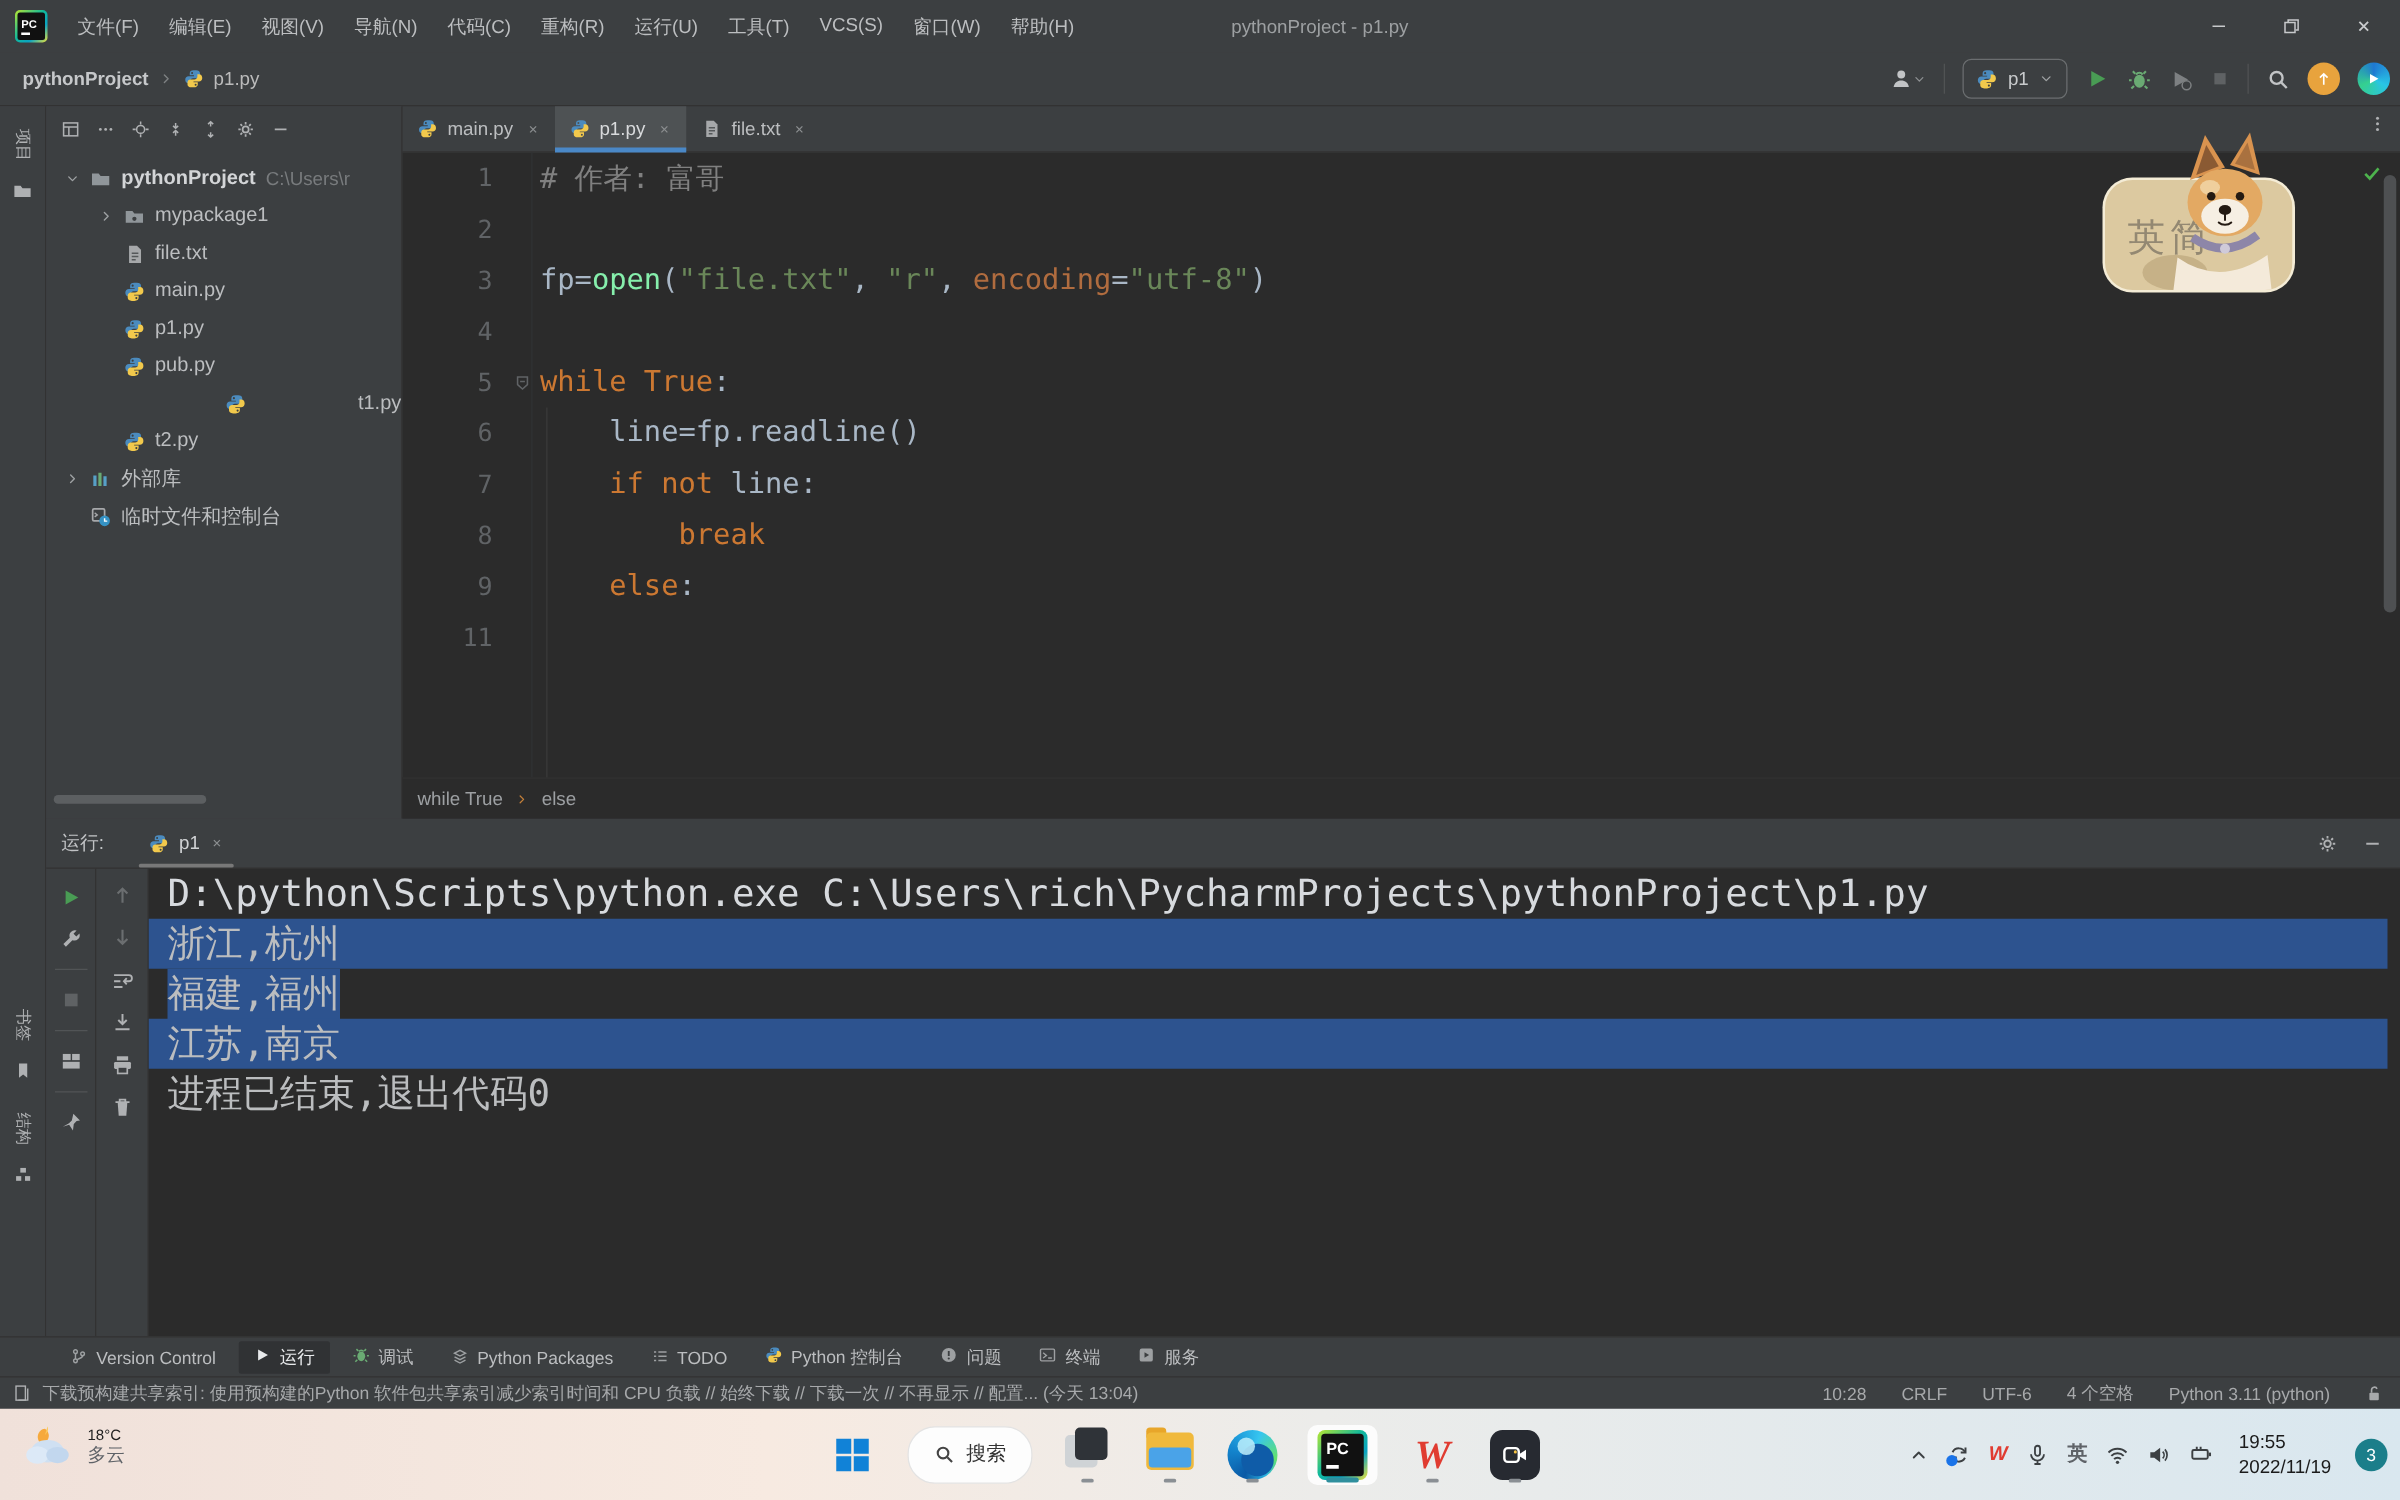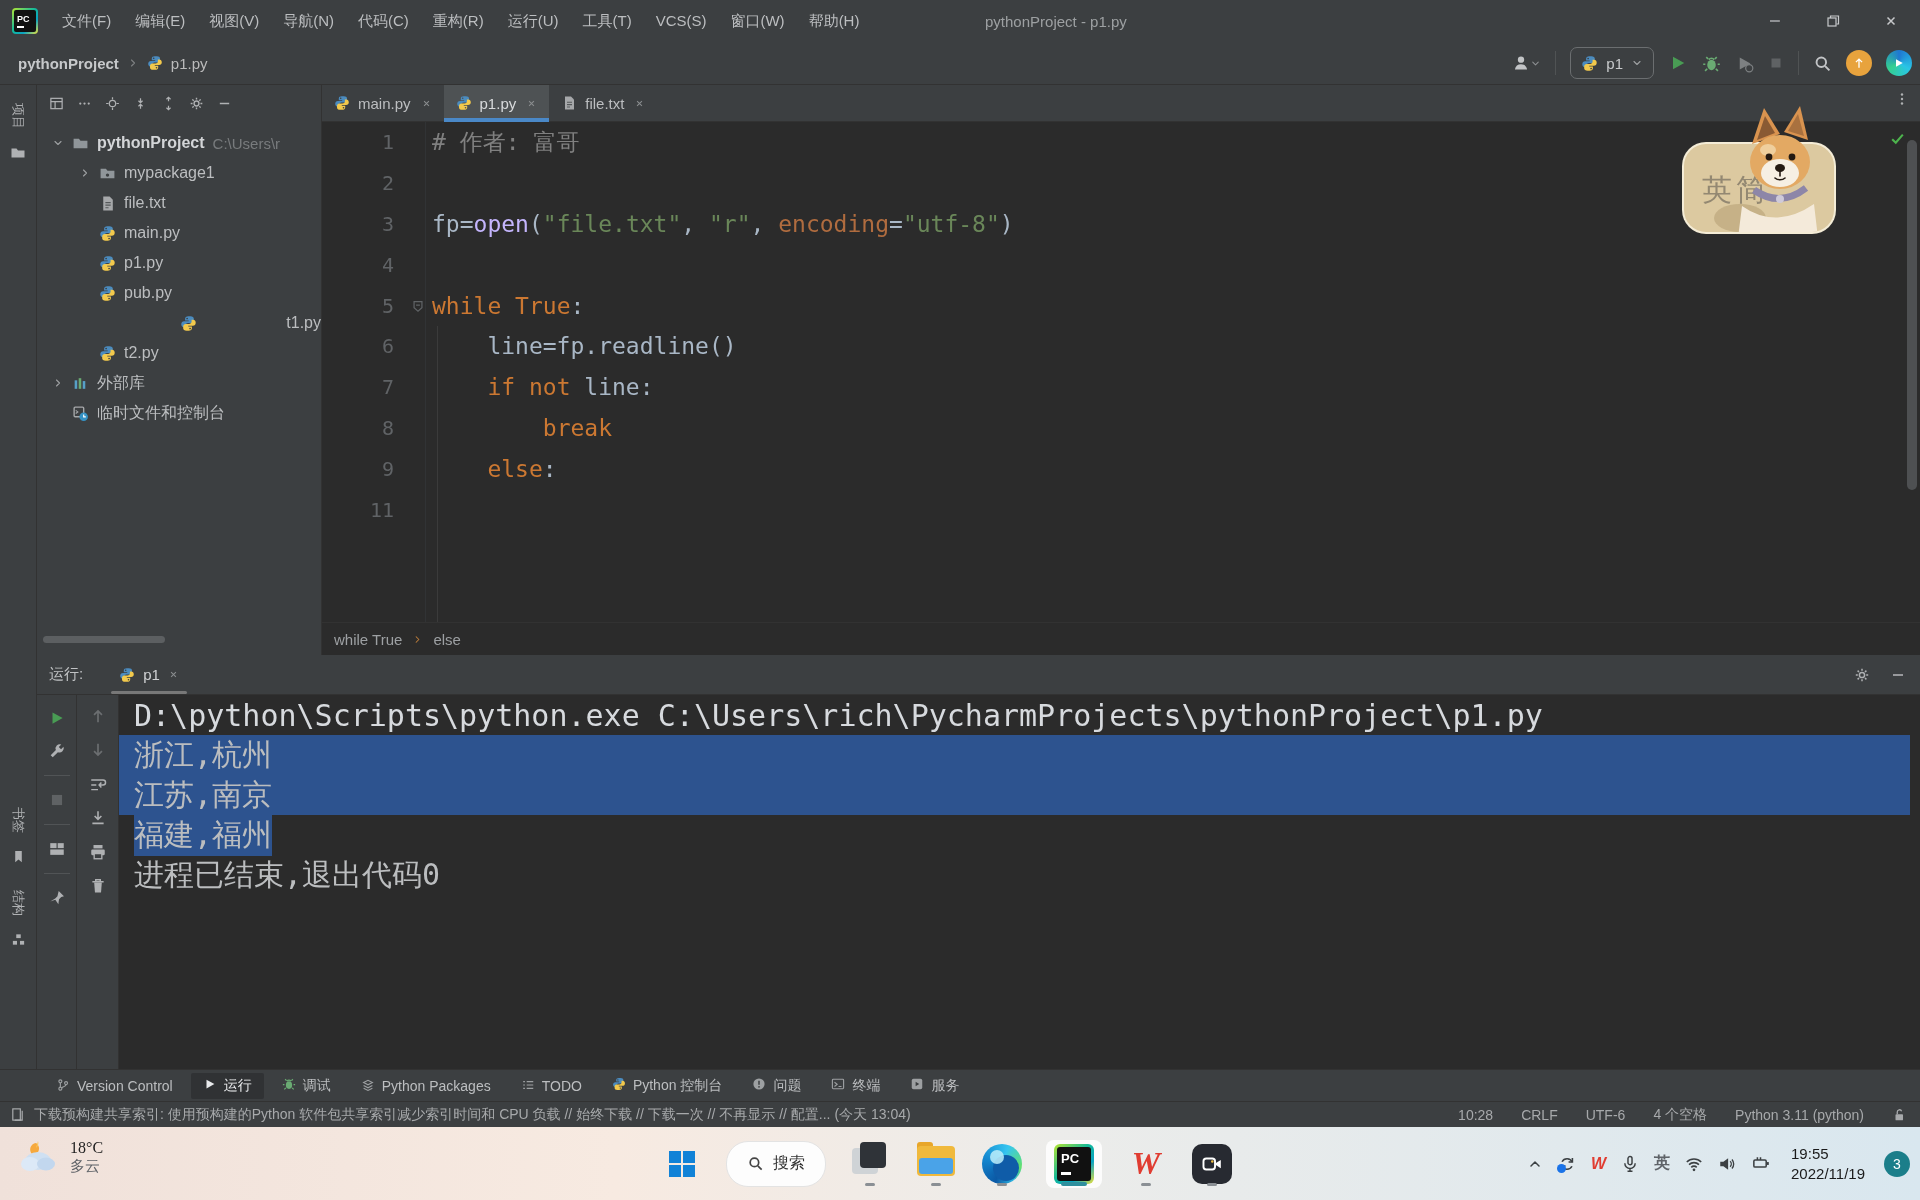--- a/index.html
+++ b/index.html
@@ -50,21 +50,21 @@
   .etab.active{background:#4e5254;color:#d8dadc;}
   .etab.active .underline{position:absolute;left:0;bottom:-1px;width:100%;height:4px;background:#4a88c7;}
   .etab .x{color:#8a8d8f;font-size:12px;margin-left:2px;}
   #tab-more{position:absolute;right:10px;top:6px;color:#afb1b3;}
   #code{position:absolute;left:0;top:37px;width:100%;height:500px;font-family:"DejaVu Sans Mono","Liberation Mono",monospace;font-size:23px;}
   .cline{position:relative;height:40.8px;display:flex;align-items:center;}
   .cline.current{background:#323232;}
   .lnum{width:72px;flex:0 0 72px;text-align:right;color:#606366;font-size:20px;padding-right:10px;}
   .fold{width:28px;flex:0 0 28px;display:flex;justify-content:center;color:#606366;}
   .ctext{white-space:pre;}
-  .pln{color:#a9b7c6}.kw{color:#cc7832}.str{color:#6a8759}.cmt{color:#808080}.fn{color:#c4b5fd}.par{color:#b06c3f}
+  .pln{color:#a9b7c6}.kw{color:#cc7832}.str{color:#6a8759}.cmt{color:#808080}.fn{color:#86efac}.par{color:#b06c3f}
   .hlp{color:#ffef28;background:#3b514d;}
   #gutterline{position:absolute;left:103px;top:37px;width:1px;height:500px;background:#313335;}
   #indentguide{position:absolute;left:115px;top:241px;width:1px;height:326px;background:#3b3b3b;}
   #edcheck{position:absolute;right:14px;top:45px;}
   #edscroll{position:absolute;right:3px;top:55px;width:10px;height:350px;background:#4e5052;border-radius:5px;}
   #crumbbar{position:absolute;left:0;top:537px;width:100%;height:33px;background:#2b2b2b;border-top:1px solid #323232;
             box-sizing:border-box;display:flex;align-items:center;gap:10px;padding-left:12px;font-size:15px;color:#9da0a3;}
   #crumbbar .bsep{color:#c27f3a;font-size:12px;}
   
   #runpanel{position:absolute;left:37px;top:655px;width:1883px;height:414px;background:#3c3f41;}
@@ -94,21 +94,21 @@
   
   #statusbar{position:absolute;left:0;top:1101px;width:1920px;height:26px;background:#3c3f41;border-top:1px solid #323232;
              box-sizing:border-box;display:flex;align-items:center;font-size:14px;color:#a7a9ab;}
   #status-msg{margin-left:34px;white-space:nowrap;}
   #status-ic{position:absolute;left:10px;top:5px;color:#afb1b3;}
   #status-right{position:absolute;right:14px;top:0;height:25px;display:flex;align-items:center;gap:28px;}
   
   #taskbar{position:absolute;left:0;top:1127px;width:1920px;height:73px;
            background:linear-gradient(90deg,#f0e1da 0%,#f7eae1 32%,#ececea 55%,#d9e7ef 100%);}
   #weather{position:absolute;left:16px;top:10px;display:flex;align-items:center;gap:10px;}
-  #weather .t1{font-size:16px;color:#1f1f1f;font-family:Liberation Serif, serif;}
+  #weather .t1{font-size:12px;color:#1f1f1f;}
   #weather .t2{font-size:15px;color:#5f6368;}
   #apps{position:absolute;left:660px;top:0;height:73px;display:flex;align-items:center;gap:22px;}
   .app{position:relative;width:44px;height:48px;display:flex;align-items:center;justify-content:center;}
   .app .dash{position:absolute;bottom:2px;left:50%;transform:translateX(-50%);width:10px;height:3px;border-radius:2px;background:#8a8f94;}
   .app.active{background:rgba(255,255,255,.85);border-radius:8px;width:56px;}
   .app.active .dash{width:26px;height:4px;background:#2f8f9d;}
   #searchpill{display:flex;align-items:center;gap:9px;height:44px;padding:0 20px;border-radius:22px;background:#fdfdfd;
               border:1px solid #e3e3e3;color:#333;font-size:16px;}
   #tray{position:absolute;right:10px;top:0;height:73px;display:flex;align-items:center;gap:15px;color:#3c4043;}
   #clock{text-align:left;font-size:15px;color:#1b1b1b;line-height:1.3;margin-left:6px;}
@@ -765,22 +765,22 @@
             <svg width="18" height="18" viewBox="0 0 16 16">
               <path d="M3 4.2h10M6 4V2.4h4V4" fill="none" stroke="currentColor" stroke-width="1.3"></path>
               <path d="M4.6 4.8h6.8l-.7 9H5.3z" fill="currentColor"></path>
             </svg>
           </span>
         </div>
       </div>
     <div id="console">
         <div class="con-line first">D:\python\Scripts\python.exe C:\Users\rich\PycharmProjects\pythonProject\p1.py</div>
         <div class="con-line sel-full">浙江,杭州</div>
+        <div class="con-line sel-text"><span class="seltxt">福建,福州</span></div>
         <div class="con-line sel-full">江苏,南京</div>
-        <div class="con-line sel-text"><span class="seltxt">福建,福州</span></div>
         <div class="con-line">进程已结束,退出代码0</div>
       </div>
   </section>
 
   <div id="ime-dog"><svg width="172" height="142" viewBox="0 0 172 142">
         <defs>
           <clipPath id="panelclip">
             <rect x="4" y="46" width="150" height="88" rx="22"></rect>
           </clipPath>
         </defs>

